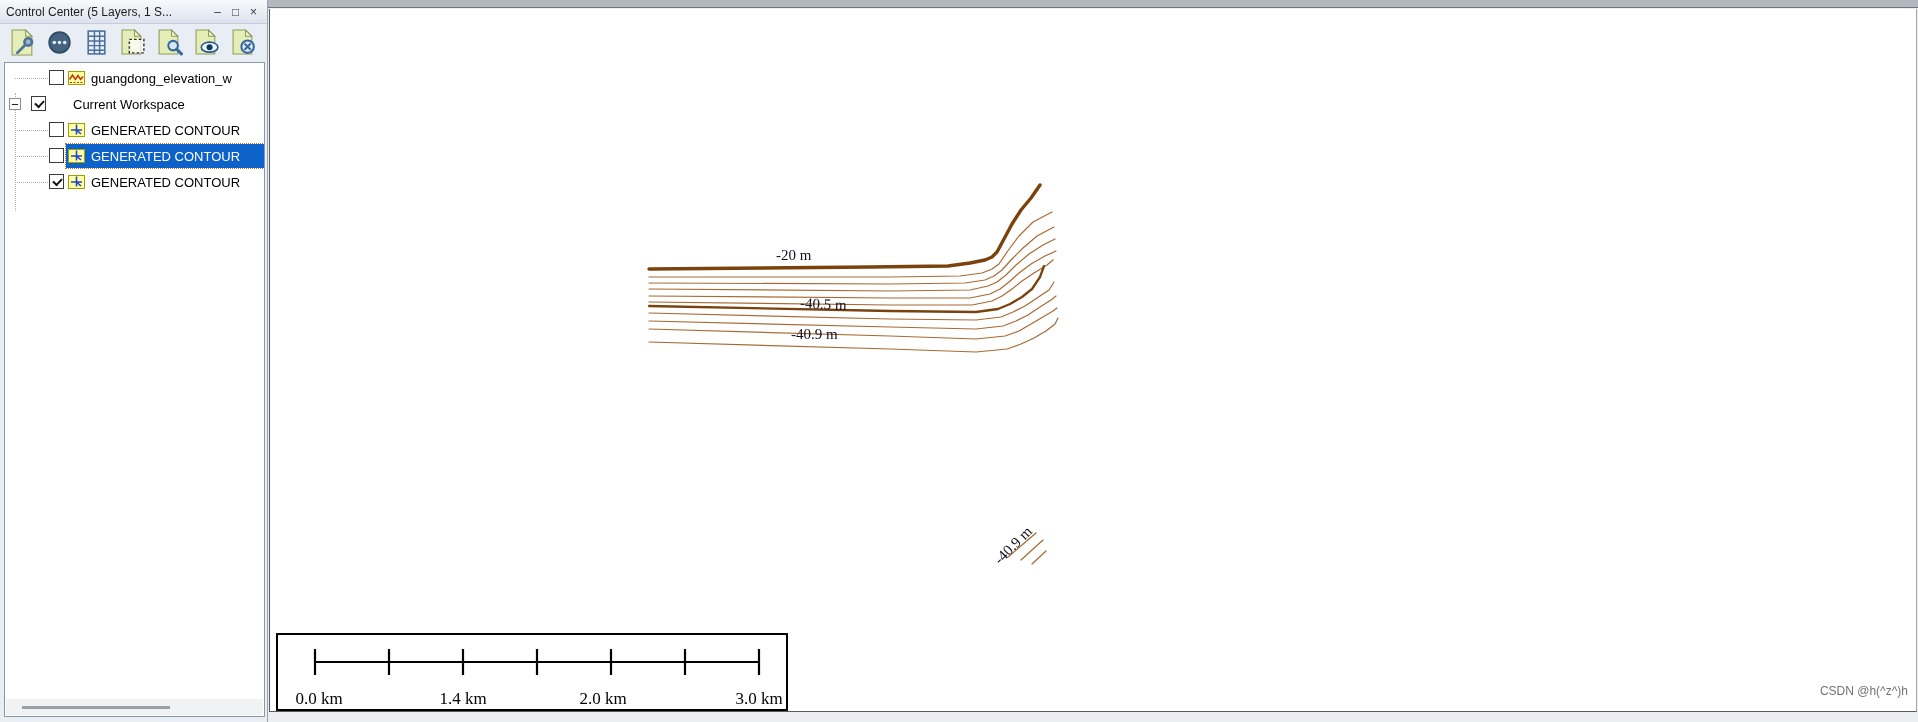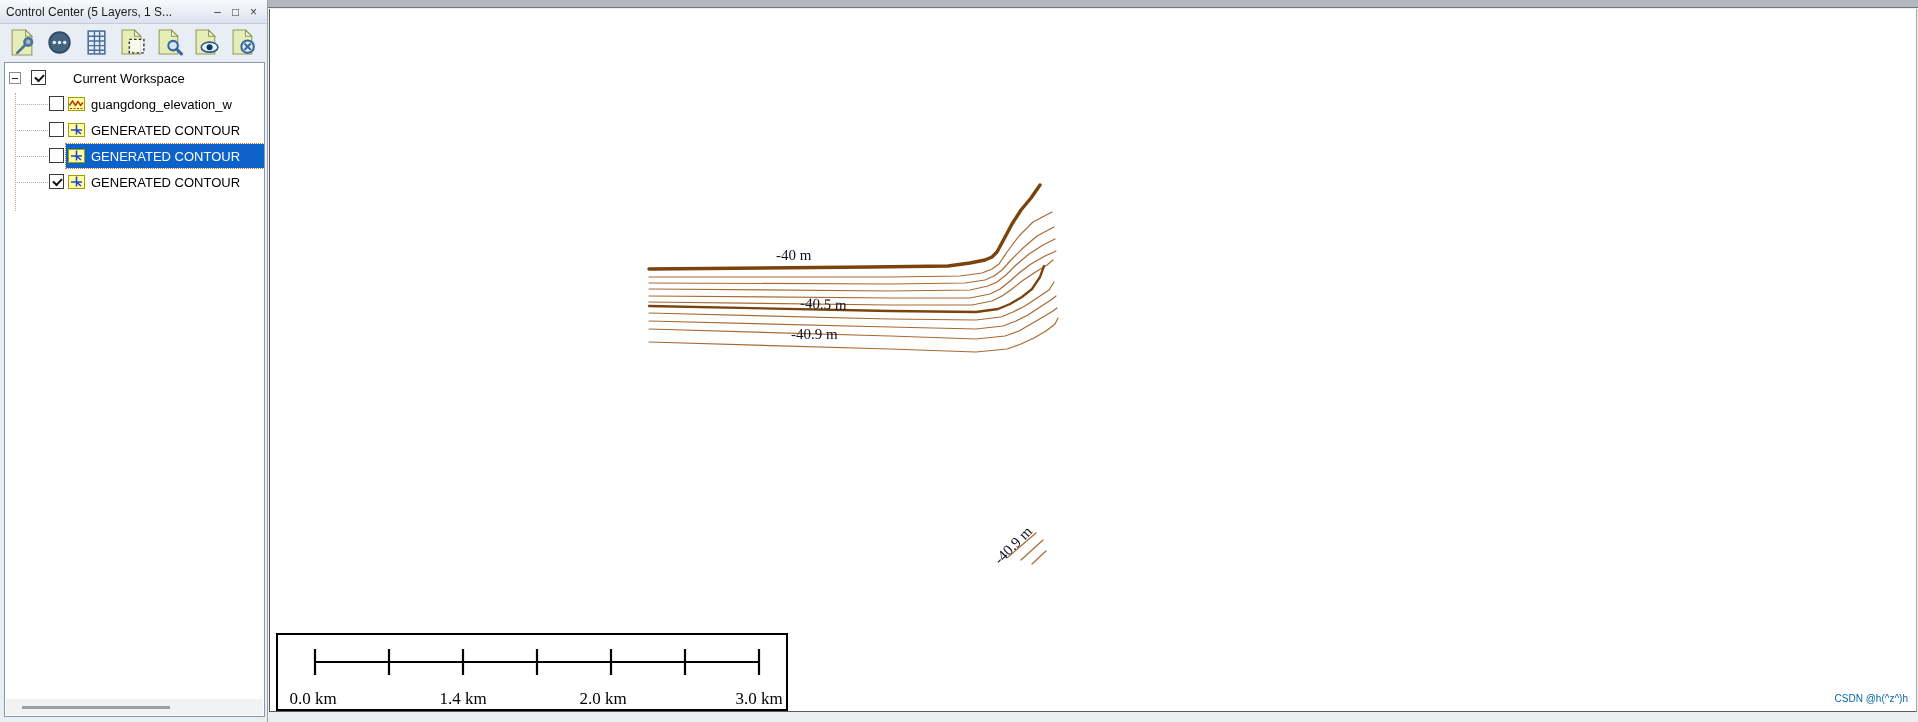--- a/index.html
+++ b/index.html
@@ -62,21 +62,21 @@
             color:#101020; white-space:nowrap; }
   .clabel.tilt { transform:rotate(3deg); }
   .clabel.diag { transform:rotate(-45deg); }
 
   .scalebar { position:absolute; left:6px; top:624px; width:512px; height:78px;
               background:#fff; border:2px solid #000; }
   .scalebar svg { position:absolute; left:0; top:0; width:508px; height:50px; }
   .sblabel { position:absolute; top:54px; transform:translateX(-50%);
              font-family:"Liberation Serif",serif; font-size:17px; color:#000; white-space:nowrap; }
 
-  .watermark { position:absolute; right:8px; bottom:7px; font-size:10px; color:#0369a1; }
+  .watermark { position:absolute; right:8px; bottom:13px; font-size:12px; color:#737373; }
 
   
   .doc { fill:#e6eeb8; stroke:#8f9a5a; stroke-width:1; }
   .fold { fill:#f3f8da; stroke:#8f9a5a; stroke-width:1; }
 </style>
 </head>
 <body>
 
 <div class="panel">
   <div class="titlebar">
@@ -143,34 +143,34 @@
         <circle cx="16" cy="17" r="6" fill="#e4edf7" stroke="#3868a0" stroke-width="2"></circle>
         <path d="M13,14 l6,6 M19,14 l-6,6" stroke="#3868a0" stroke-width="2"></path>
       </svg>
     </div>
   </div>
 
   <div class="listframe">
     <div class="tree">
       <div class="vline"></div>
 
+      <div class="row child">
+        <div class="checkbox"></div>
+        <svg class="typeicon" viewBox="0 0 17 14">
+          <rect x="0.5" y="0.5" width="16" height="13" fill="#ffffa0" stroke="#a0a000"></rect>
+          <path d="M1.5,8.5 L4.5,4 L7.5,8.5 M7,9 L10,4.5 L13,9 M12.5,8.5 L15,5.5" stroke="#c03018" stroke-width="1.5" fill="none"></path>
+          <path d="M2,11.5 h13" stroke="#c03018" stroke-width="1.2" stroke-dasharray="2,1.5"></path>
+        </svg>
+        <span class="label">guangdong_elevation_w</span>
+      </div>
+
       <div class="row root">
         <div class="expander"></div>
         <div class="checkbox checked"></div>
         <span class="label">Current Workspace</span>
-      </div>
-
-      <div class="row child">
-        <div class="checkbox"></div>
-        <svg class="typeicon" viewBox="0 0 17 14">
-          <rect x="0.5" y="0.5" width="16" height="13" fill="#ffffa0" stroke="#a0a000"></rect>
-          <path d="M1.5,8.5 L4.5,4 L7.5,8.5 M7,9 L10,4.5 L13,9 M12.5,8.5 L15,5.5" stroke="#c03018" stroke-width="1.5" fill="none"></path>
-          <path d="M2,11.5 h13" stroke="#c03018" stroke-width="1.2" stroke-dasharray="2,1.5"></path>
-        </svg>
-        <span class="label">guangdong_elevation_w</span>
       </div>
 
       <div class="row child">
         <div class="checkbox"></div>
         <svg class="typeicon" viewBox="0 0 17 14">
           <rect x="0.5" y="0.5" width="16" height="13" fill="#ffffa0" stroke="#a0a000"></rect>
           <path d="M8.5,1.5 V11.5 M3,7 H14 M8.5,7 L13,11" stroke="#2446c8" stroke-width="1.6" fill="none"></path>
         </svg>
         <span class="label">GENERATED CONTOUR</span>
       </div>
@@ -216,31 +216,31 @@
       <path class="mid" d="M379,297 L620,302 L706,303 L728,300 L740,295 L752,288 L762,280 L770,268 L774,257"></path>
       <path class="minor" d="M379,304 L620,310 L706,311 L731,308 L743,303 L755,297 L767,289 L779,281 L784,273"></path>
       <path class="minor" d="M379,312 L620,318 L706,320 L733,317 L746,312 L758,306 L770,298 L781,291 L786,287"></path>
       <path class="minor" d="M379,320 L620,327 L706,330 L735,327 L749,322 L761,315 L773,308 L783,302 L787,299"></path>
       <path class="minor" d="M379,333 L620,340 L706,343 L737,340 L751,335 L764,329 L776,322 L785,315 L788,309"></path>
       <path class="minor" d="M738,548 L766,524"></path>
       <path class="minor" d="M751,551 L773,531"></path>
       <path class="minor" d="M762,555 L776,542"></path>
     </svg>
 
-    <span class="clabel" style="left:506px; top:238px;">-40 m</span>
+    <span class="clabel" style="left:506px; top:238px;">-20 m</span>
     <span class="clabel tilt" style="left:530px; top:287px;">-40.5 m</span>
     <span class="clabel" style="left:521px; top:317px;">-40.9 m</span>
     <span class="clabel diag" style="left:720px; top:528px;">-40.9 m</span>
 
     <div class="scalebar">
       <svg viewBox="0 0 508 50">
         <path d="M37,27 H481" stroke="#000" stroke-width="2.2"></path>
         <path d="M37,14 V40 M111,14 V40 M185,14 V40 M259,14 V40 M333,14 V40 M407,14 V40 M481,14 V40" stroke="#000" stroke-width="2.2"></path>
       </svg>
-      <span class="sblabel" style="left:35px;text-align:center;">0.0 km</span>
+      <span class="sblabel" style="left:41px;text-align:center;">0.0 km</span>
       <span class="sblabel" style="left:185px;">1.4 km</span>
       <span class="sblabel" style="left:325px;">2.0 km</span>
       <span class="sblabel" style="left:481px;">3.0 km</span>
     </div>
 
     <span class="watermark">CSDN @h(^z^)h</span>
   </div>
 </div>
 
 </body></html>

